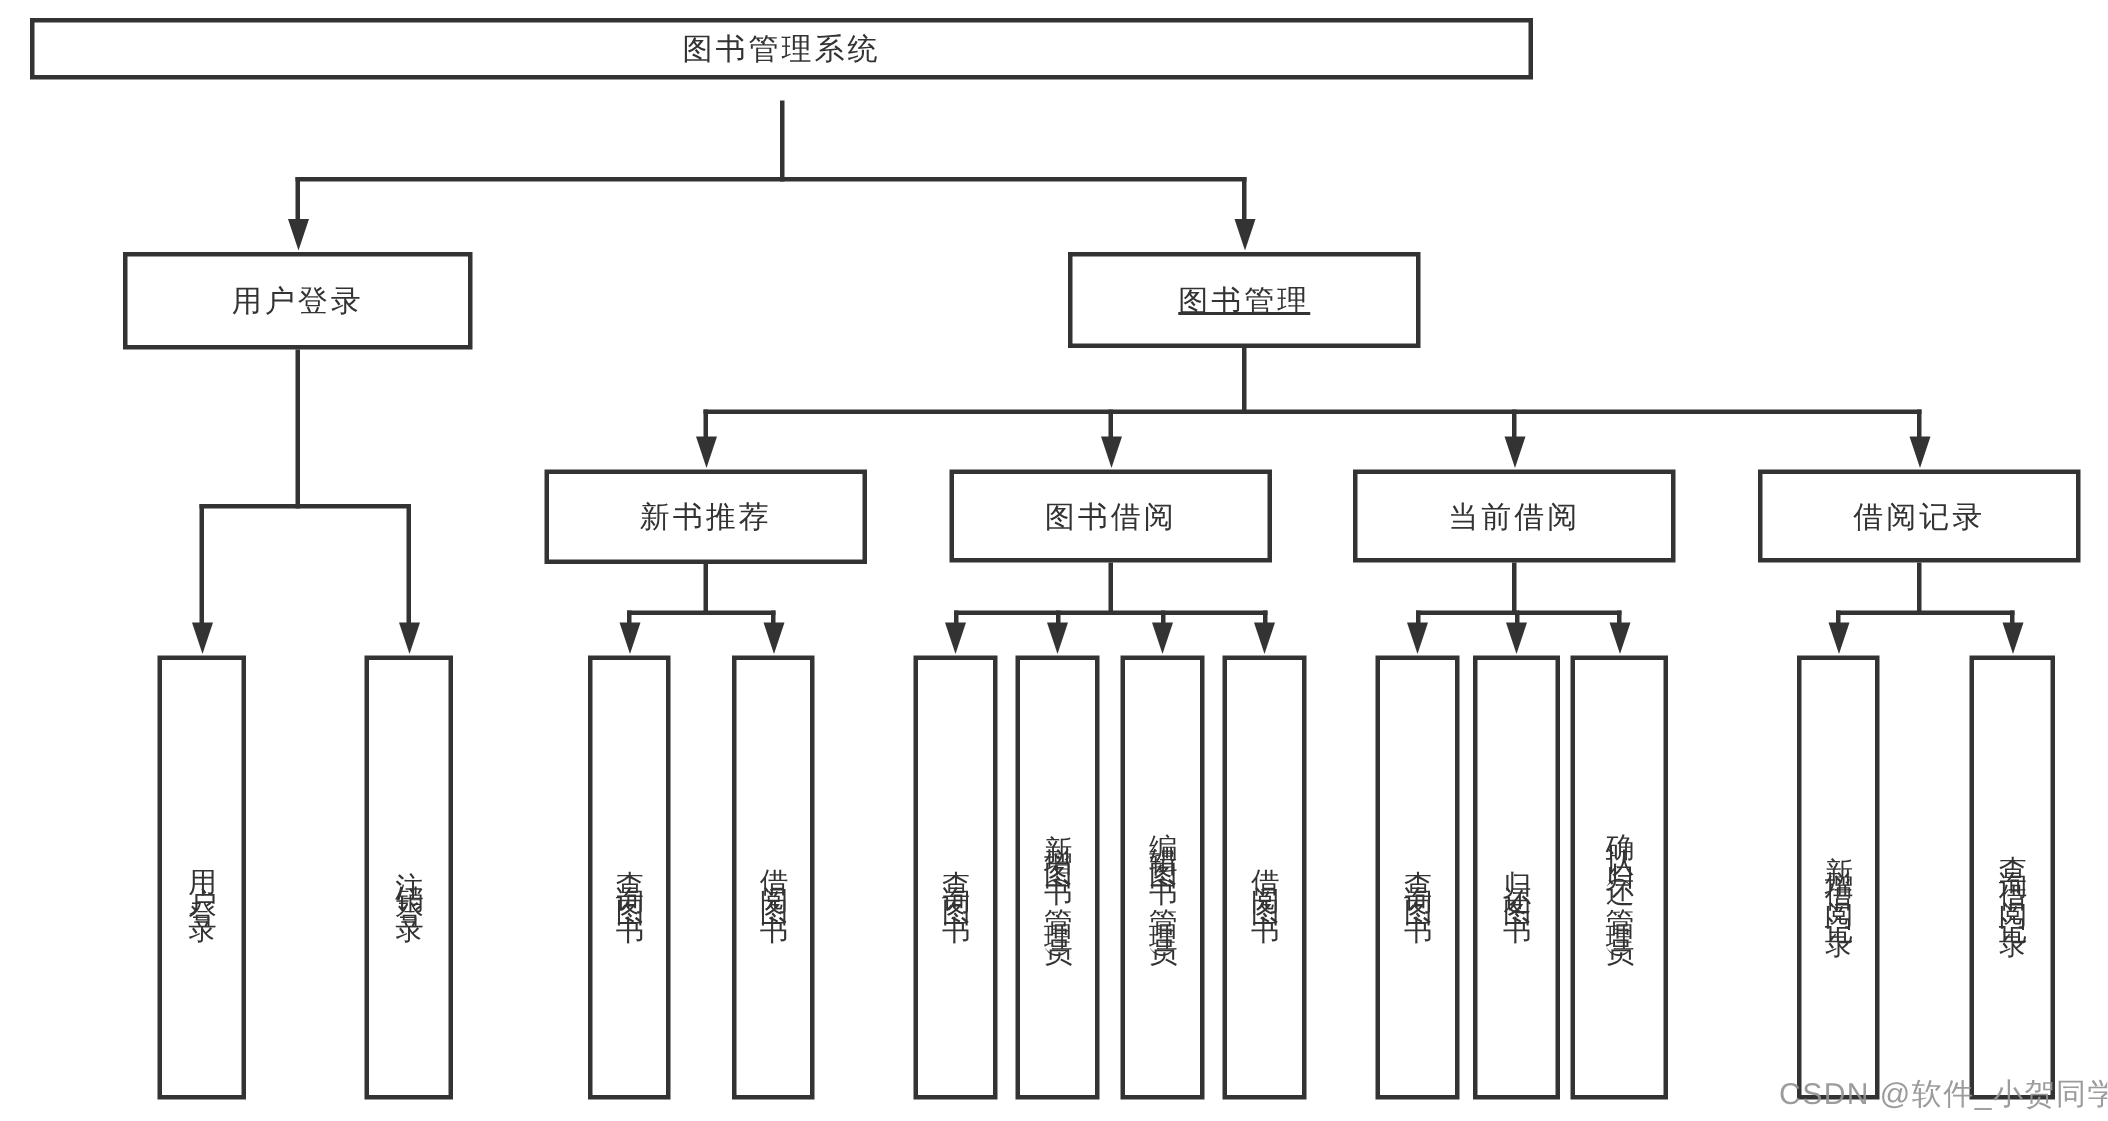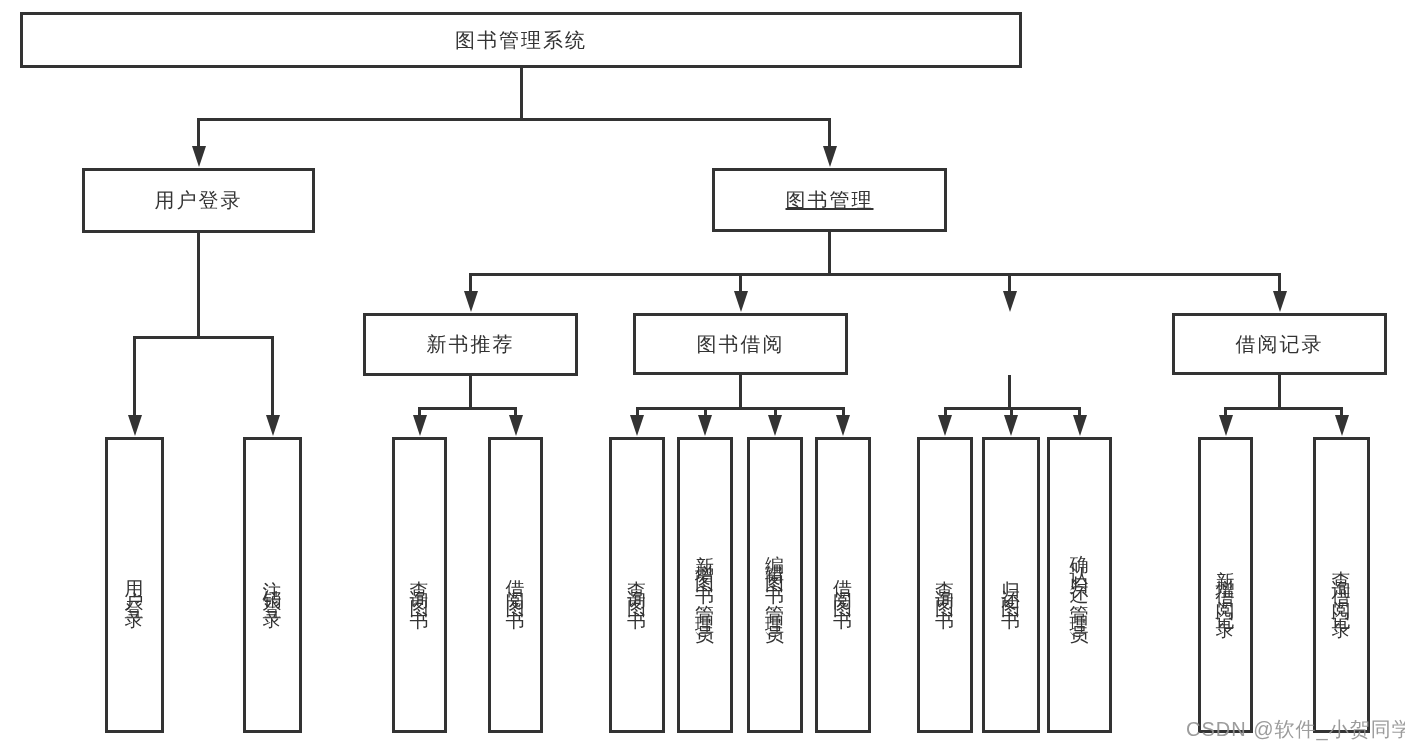--- a/index.html
+++ b/index.html
@@ -44,34 +44,37 @@
     letter-spacing:1px;
     white-space:nowrap;
     z-index:50;
   }
 </style>
 </head>
 <body>
 
 <div id="stage">
   <div class="watermark">CSDN @软件_小贺同学</div>
-<div class="node h" style="left: 20px; top: 12px; width: 1002px; height: 56px;">
+<div class="node h" style="left: 20px; top: 12px; width: 1002px; height: 41px;">
       <span class="lbl">图书管理系统</span>
     </div>
     <div class="node h" style="left: 82px; top: 168px; width: 233px; height: 65px;">
       <span class="lbl">用户登录</span>
     </div>
     <div class="node h" style="left: 712px; top: 168px; width: 235px; height: 64px; text-decoration: underline;">
       <span class="lbl">图书管理</span>
     </div>
     <div class="node h" style="left: 363px; top: 313px; width: 215px; height: 63px;">
       <span class="lbl">新书推荐</span>
     </div>
     <div class="node h" style="left: 633px; top: 313px; width: 215px; height: 62px;">
       <span class="lbl">图书借阅</span>
+    </div>
+    <div class="node h" style="left: 902px; top: 313px; width: 215px; height: 62px;">
+      <span class="lbl">当前借阅</span>
     </div>
     <div class="node h" style="left: 1172px; top: 313px; width: 215px; height: 62px; align-items: center;">
       <span class="lbl">借阅记录</span>
     </div>
     <div class="node v" style="left: 105px; top: 437px; width: 59px; height: 296px;">
       <span class="lbl">用户登录</span>
     </div>
     <div class="node v" style="left: 243px; top: 437px; width: 59px; height: 296px;">
       <span class="lbl">注销登录</span>
     </div>

